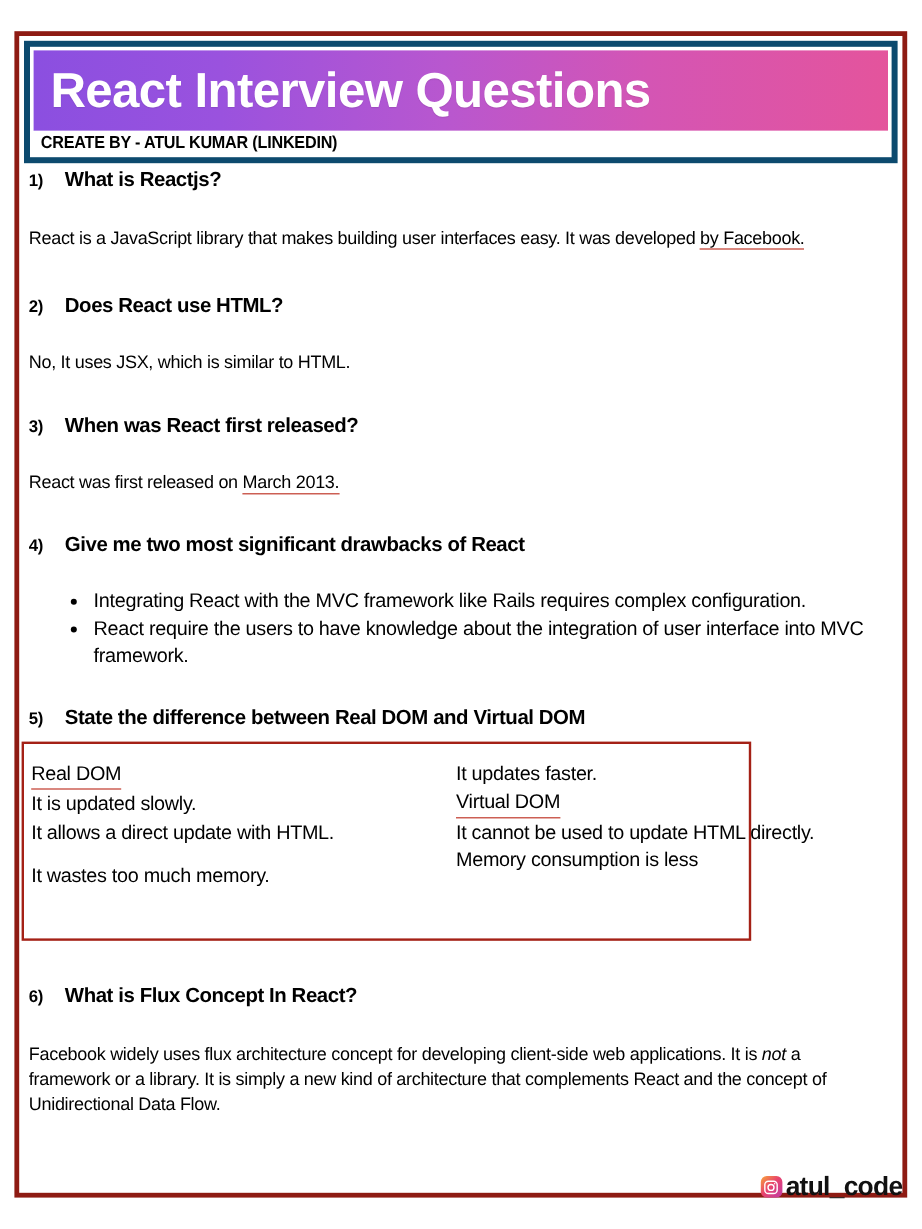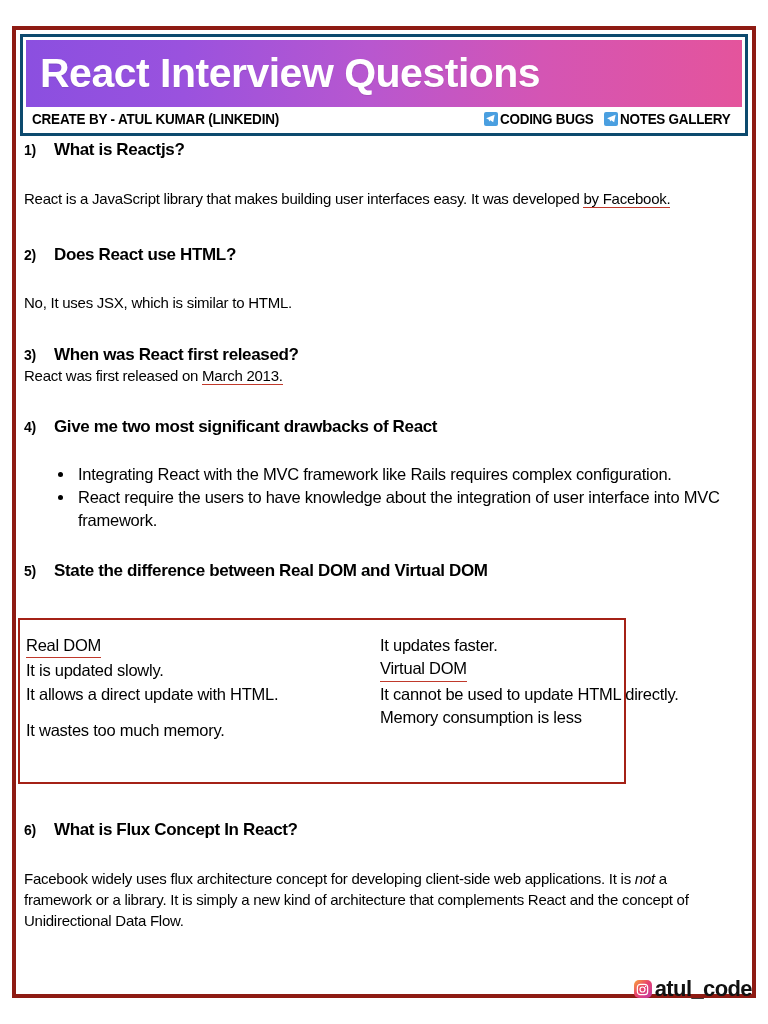--- a/index.html
+++ b/index.html
@@ -27,21 +27,21 @@
     background: #ffffff;
   }
 
   
   .banner {
     position: absolute;
     left: 20px;
     top: 34px;
     width: 728px;
     height: 102px;
-    border: 3px solid #0c4a6e;
+    border: 5px solid #0c4a6e;
     background: #ffffff;
     box-sizing: border-box;
     padding: 3px;
   }
   .banner-inner {
     width: 100%;
     height: 100%;
     box-sizing: border-box;
     display: flex;
     flex-direction: column;
@@ -214,38 +214,20 @@
 
 <div class="page-frame"></div>
 
 <div class="banner">
   <div class="banner-inner">
     <div class="banner-title">
       <span>React Interview Questions</span>
     </div>
     <div class="banner-sub">
       <div class="banner-credit">CREATE BY - ATUL KUMAR (LINKEDIN)</div>
-      <div class="banner-links">
-        <span class="tg-link">
-          <span class="tg-icon">
-            <svg width="11" height="11" viewBox="0 0 16 16">
-                <path d="M1.6 7.6 14 2.4 11.9 13.6 7.6 10.6 5.9 12.5 5.6 9.7z" fill="#ffffff"></path>
-              </svg>
-          </span>
-          <span class="tg-text">CODING BUGS</span>
-        </span>
-        <span class="tg-link">
-          <span class="tg-icon">
-            <svg width="11" height="11" viewBox="0 0 16 16">
-                <path d="M1.6 7.6 14 2.4 11.9 13.6 7.6 10.6 5.9 12.5 5.6 9.7z" fill="#ffffff"></path>
-              </svg>
-          </span>
-          <span class="tg-text">NOTES GALLERY</span>
-        </span>
-      </div>
     </div>
   </div>
 </div>
 
 <div class="content">
 
   <div class="q-head" style="margin-top:0;">
     <span class="q-num">1)</span>
     <span class="q-text">What is Reactjs?</span>
   </div>
@@ -256,21 +238,21 @@
   <div class="q-head" style="margin-top:36px;">
     <span class="q-num">2)</span>
     <span class="q-text">Does React use HTML?</span>
   </div>
   <div class="answer" style="margin-top:27px;">No, It uses JSX, which is similar to HTML.</div>
 
   <div class="q-head" style="margin-top:32px;">
     <span class="q-num">3)</span>
     <span class="q-text">When was React first released?</span>
   </div>
-  <div class="answer" style="">
+  <div class="answer" style="margin-top:27px;">
     <span>React was first released on </span><span class="u-red">March 2013.</span>
   </div>
 
   <div class="q-head" style="margin-top:31px;">
     <span class="q-num">4)</span>
     <span class="q-text">Give me two most significant drawbacks of React</span>
   </div>
   <ul class="drawbacks" style="margin-top:26px;">
     <li>Integrating React with the MVC framework like Rails requires complex configuration.</li>
     <li>React require the users to have knowledge about the integration of user interface into MVC framework.</li>

